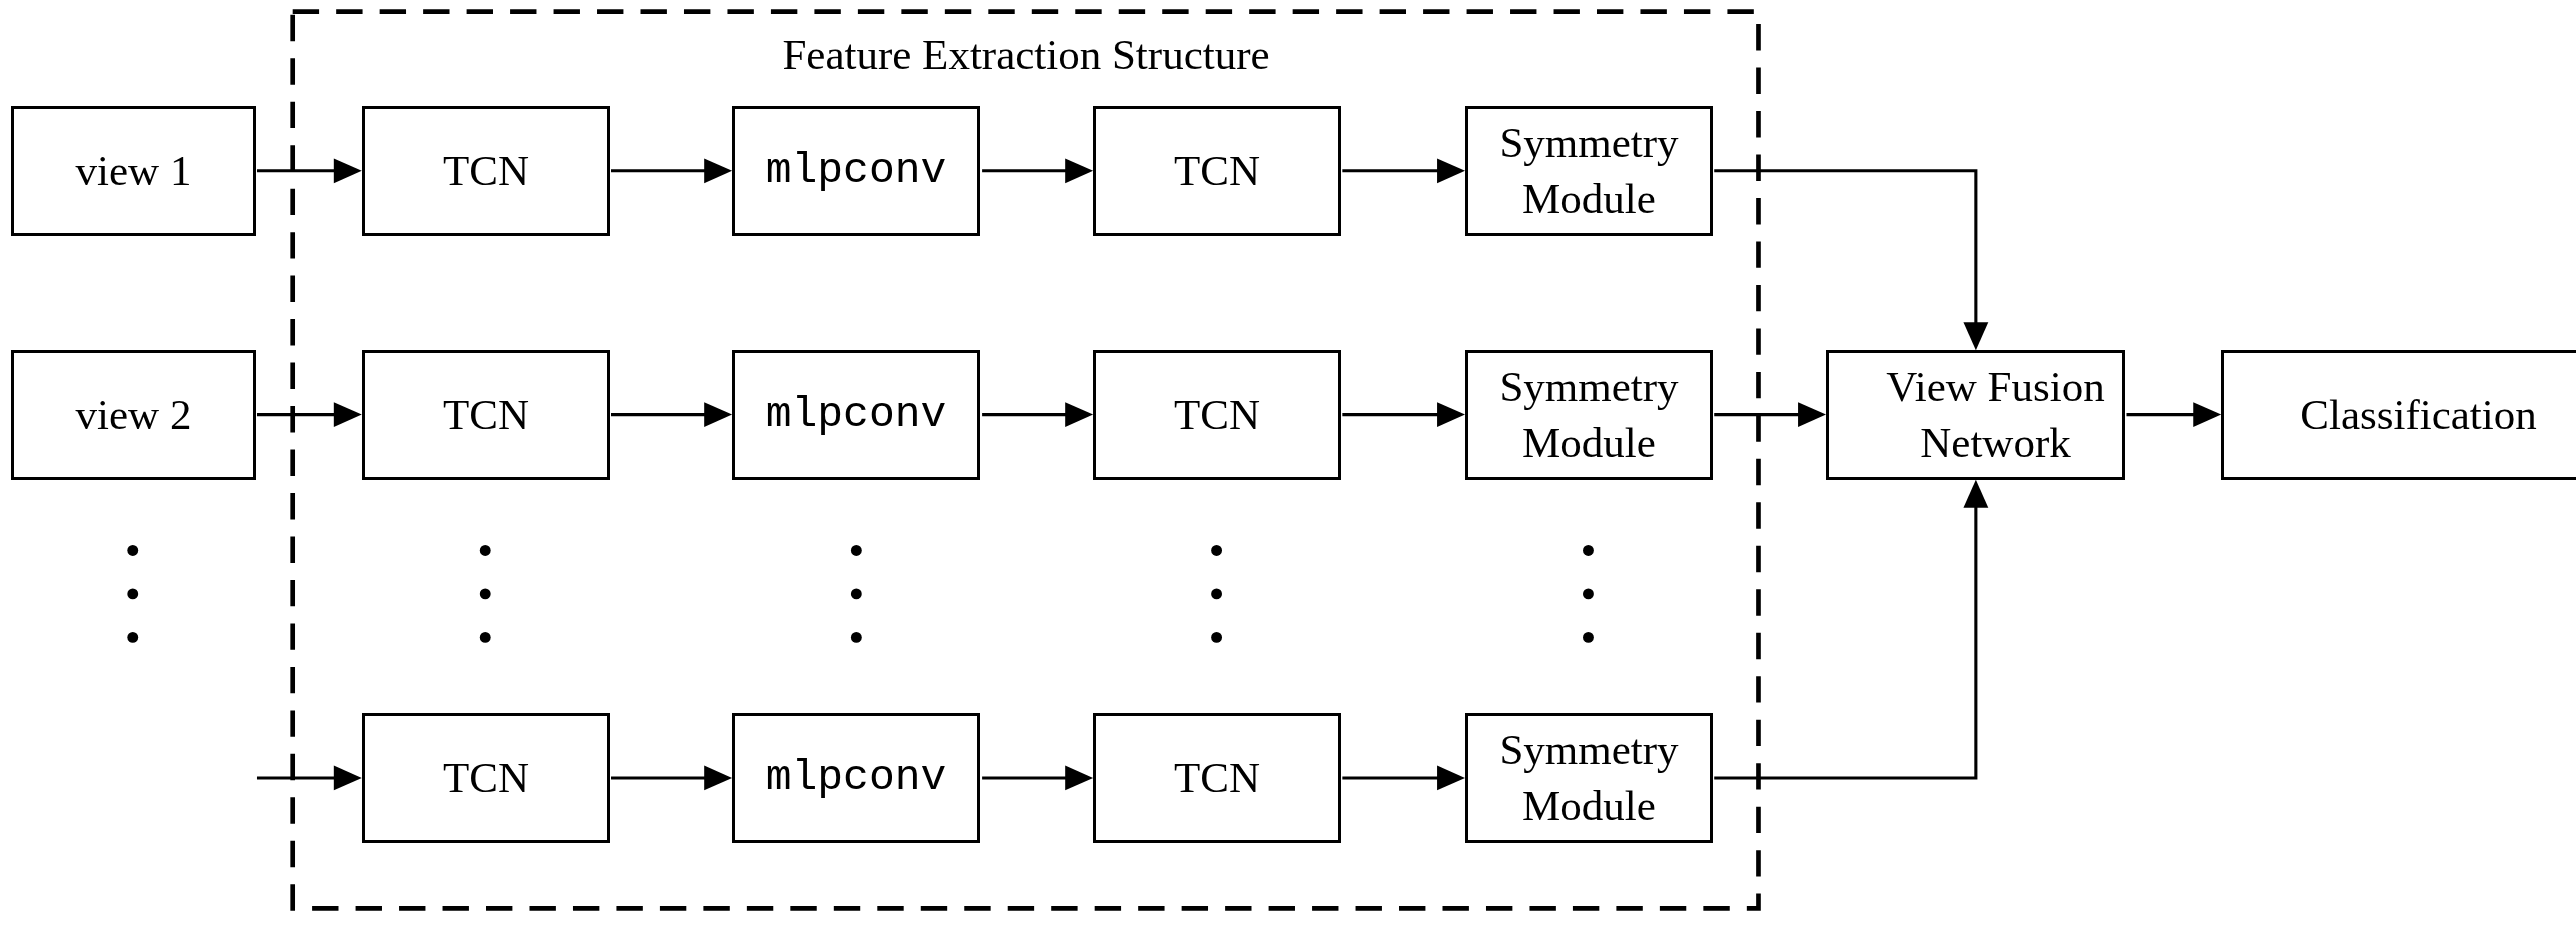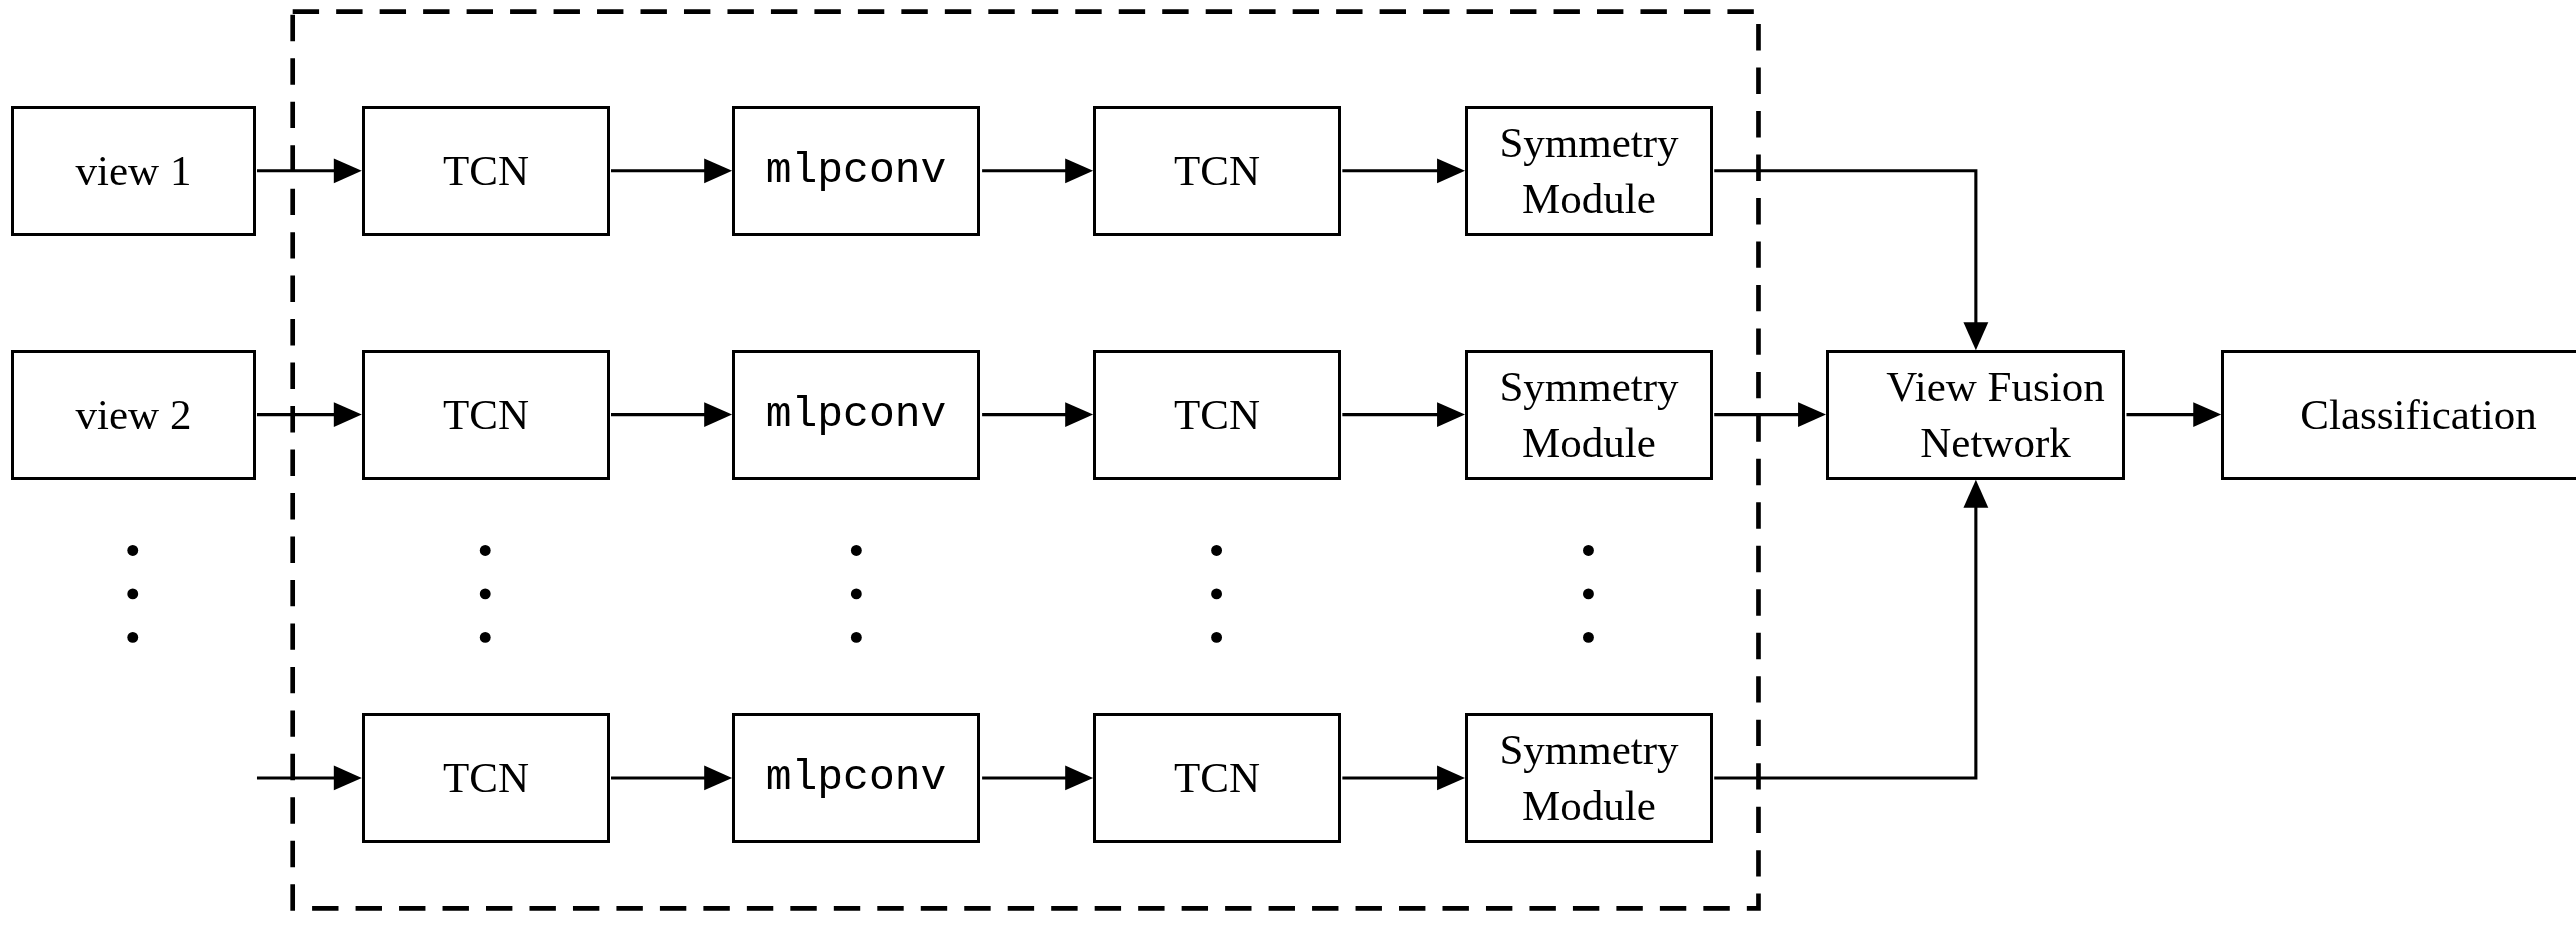--- a/index.html
+++ b/index.html
@@ -112,20 +112,21 @@
       <circle cx="1103" cy="821" r="7"></circle>
       <circle cx="1567" cy="709" r="7"></circle>
       <circle cx="1567" cy="765" r="7"></circle>
       <circle cx="1567" cy="821" r="7"></circle>
       <circle cx="2046" cy="709" r="7"></circle>
       <circle cx="2046" cy="765" r="7"></circle>
       <circle cx="2046" cy="821" r="7"></circle>
     </g>
   </svg>
 
+  <div class="boundary-title">Feature Extraction Structure</div>
 
   <div class="box row-y0 col-view">
     <span class="label">view 1</span>
   </div>
   <div class="box row-y0 col-tcn1">
     <span class="label">TCN</span>
   </div>
   <div class="box row-y0 col-mlpconv">
     <span class="label">mlpconv</span>
   </div>

